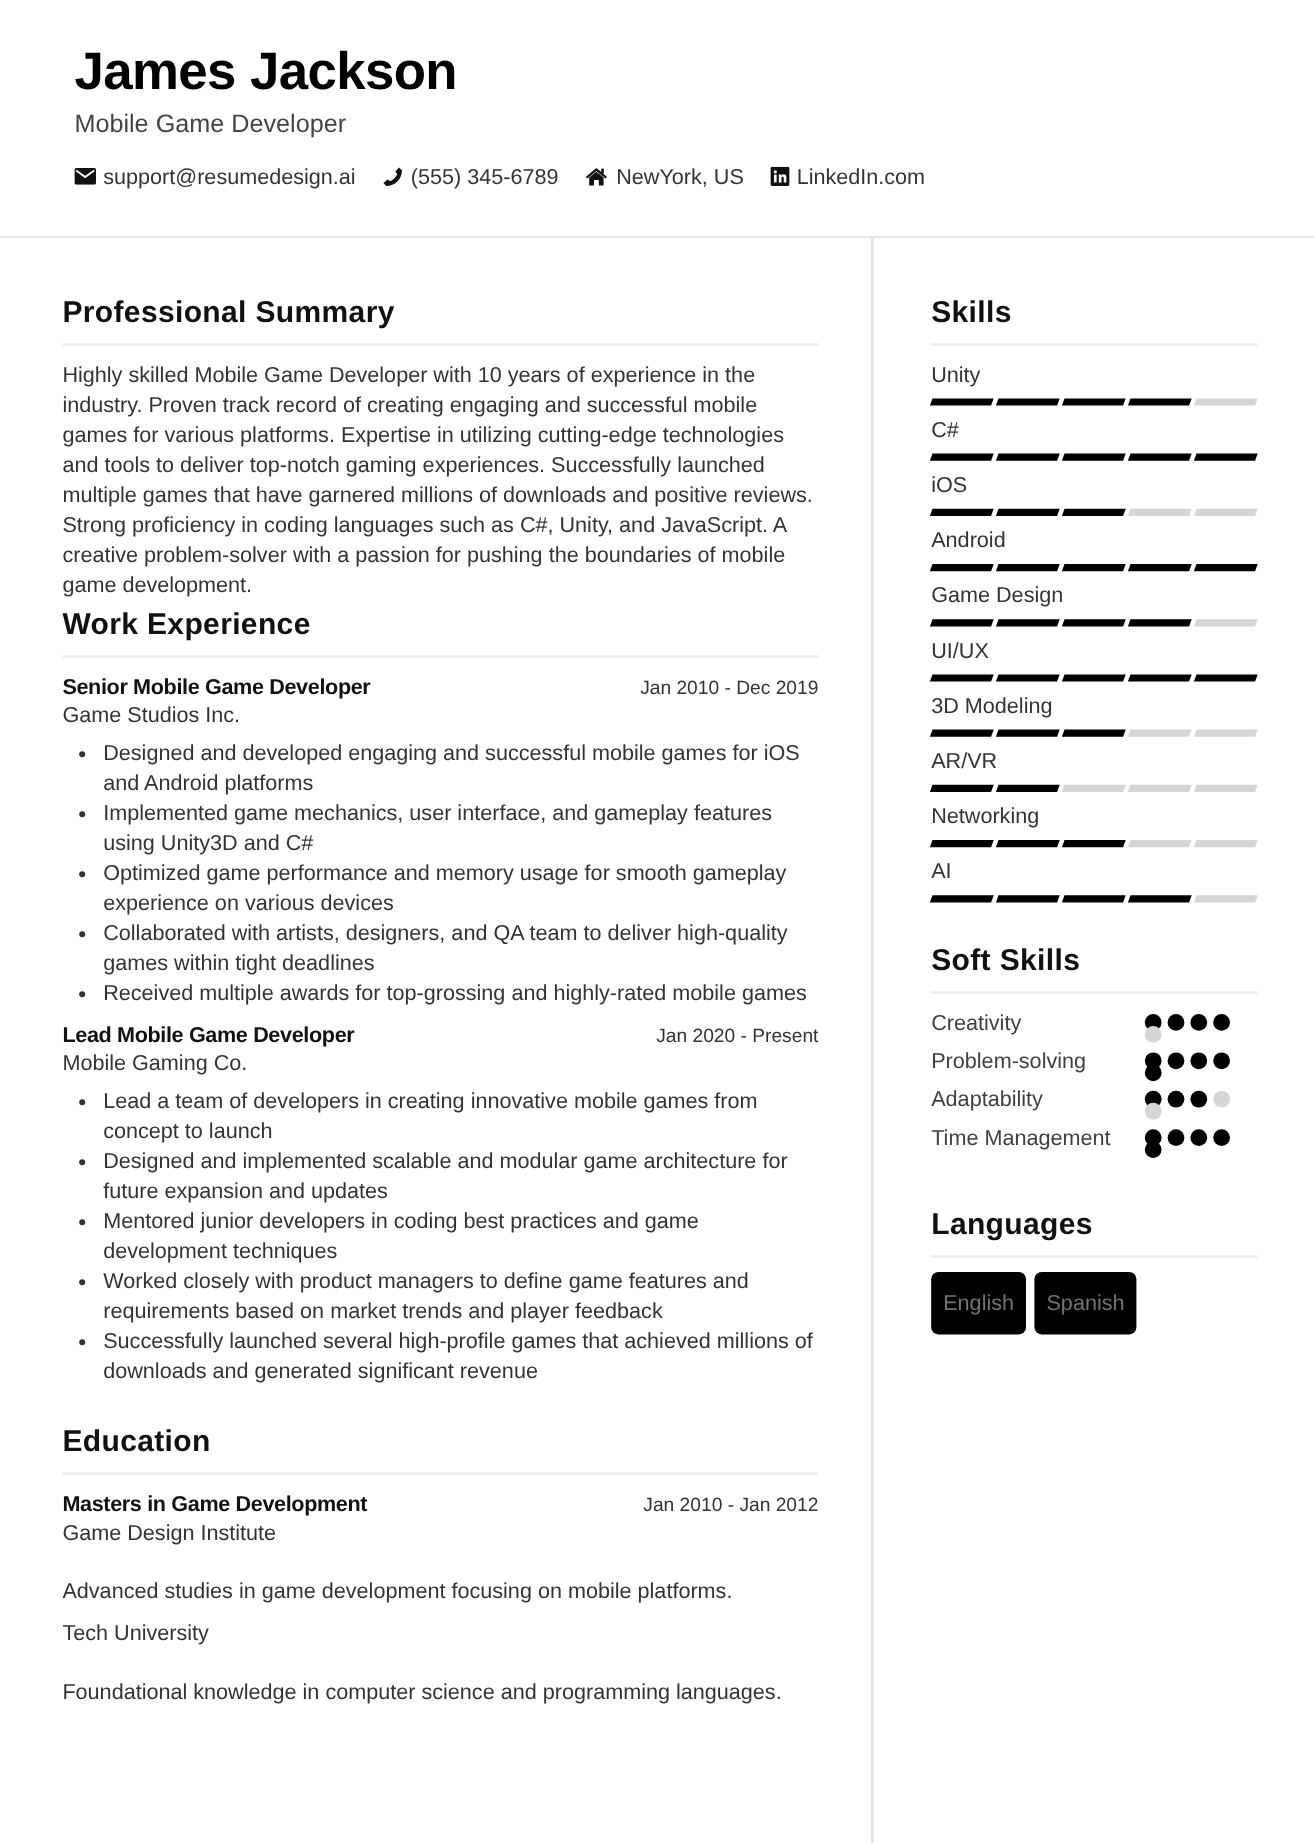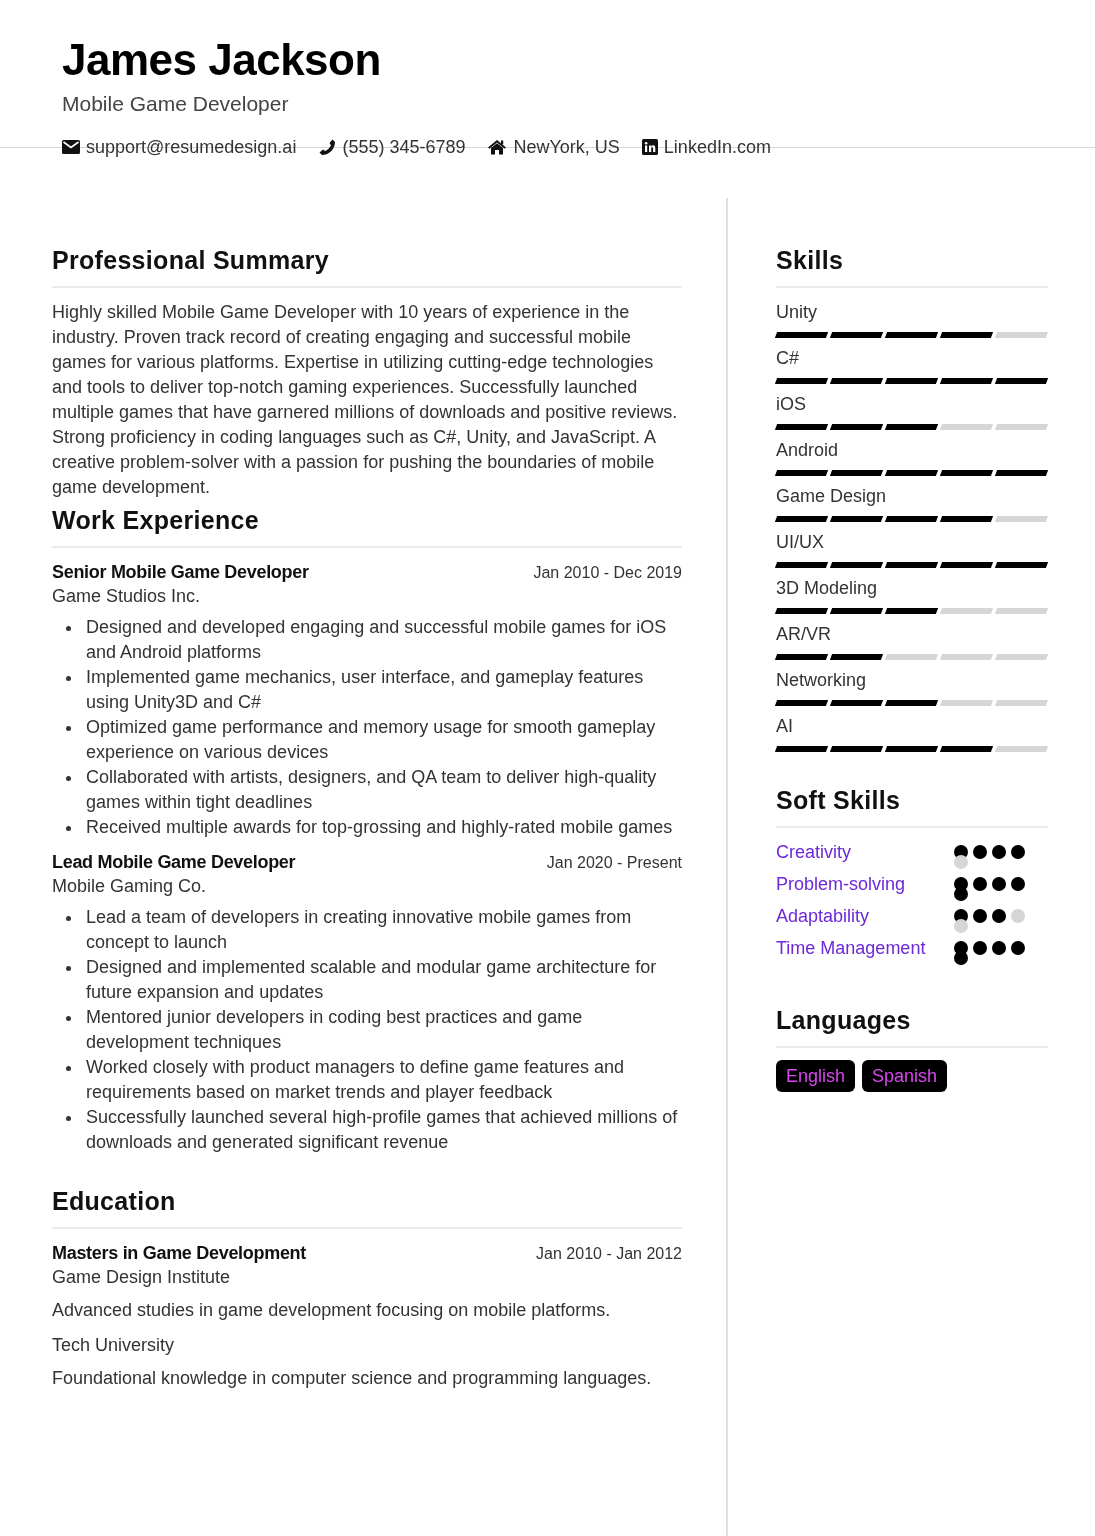--- a/index.html
+++ b/index.html
@@ -1,20 +1,20 @@
 <!DOCTYPE html>
 <html><head>
 <meta charset="utf-8">
 <style>
   * { box-sizing: border-box; margin: 0; padding: 0; }
   html, body { width: 1095px; height: 1536px; background: #ffffff; overflow: hidden; }
   body { font-family: "Liberation Sans", sans-serif; color: #333333; position: relative; }
 
   
-  .header { position: absolute; left: 0; top: 0; width: 1095px; height: 148px; border-bottom: 1px solid #d6d6d6; }
+  .header { position: absolute; left: 0; top: 0; width: 1095px; height: 198px; border-bottom: 1px solid #d6d6d6; }
   .name { position: absolute; left: 62px; top: 34px; font-size: 44px; font-weight: bold; color: #000; letter-spacing: -0.5px; line-height: 52px; }
   .title { position: absolute; left: 62px; top: 90px; font-size: 21px; color: #444; line-height: 28px; }
   .contacts { position: absolute; left: 62px; top: 135px; display: flex; align-items: center; font-size: 18px; color: #333; line-height: 24px; text-align: center; }
   .contact { display: flex; align-items: center; margin-right: 22px; }
   .contact svg { margin-right: 6px; display: block; }
 
   
   .vdivider { position: absolute; left: 726px; top: 198px; width: 2px; height: 1338px; background: #e0e0e0; }
 
   
@@ -25,37 +25,37 @@
 
   .job { margin-bottom: 6px; }
   .job-head { display: flex; justify-content: space-between; align-items: baseline; }
   .job-title { font-size: 18px; font-weight: bold; color: #111; line-height: 24px; letter-spacing: -0.3px; }
   .job-date { font-size: 16px; color: #333; line-height: 20px; }
   .job-company { font-size: 18px; color: #333; line-height: 25px; }
   .bullets { list-style: none; margin-top: 6px; }
   .bullets li { position: relative; padding-left: 34px; font-size: 18px; line-height: 25px; color: #333; }
   .bullets li::before { content: ""; position: absolute; left: 14px; top: 11px; width: 5px; height: 5px; border-radius: 50%; background: #333; }
 
-  .edu-desc { font-size: 18px; line-height: 25px; color: #333; margin-top: 8px; }
+  .edu-desc { font-size: 18px; line-height: 25px; color: #333; margin-top: 24px; }
 
   
   .side { position: absolute; left: 776px; top: 240px; width: 272px; }
   .skill-label { font-size: 18px; color: #333; line-height: 24px; }
   .skill-bars { display: flex; gap: 4px; margin-top: 8px; margin-bottom: 8px; height: 6px; }
   .bar { width: 51px; height: 6px; transform: skewX(-20deg); background: #d6d6d6; }
   .bar.on { background: #000; }
 
   .soft-row { display: flex; align-items: flex-start; margin-bottom: 8px; }
-  .soft-label { width: 178px; font-size: 18px; line-height: 24px; color: #6d28d9; }
+  .soft-label { width: 178px; font-size: 18px; line-height: 24px; color: #404040; }
   .dots { width: 78px; display: flex; flex-wrap: wrap; column-gap: 5px; row-gap: 0; padding-top: 5px; height: 24px; }
   .dot { width: 14px; height: 14px; border-radius: 50%; background: #d6d6d6; margin-bottom: -8px; }
   .dot.on { background: #000; }
 
   .langs { display: flex; gap: 7px; }
-  .lang { background: #000; color: #d946ef; font-size: 18px; line-height: 24px; padding: 4px 10px; border-radius: 6px; }
+  .lang { background: #000; color: #737373; font-size: 18px; line-height: 24px; padding: 14px 10px; border-radius: 6px; }
 </style>
 </head>
 <body>
 
 <div class="header">
   <div class="name">James Jackson</div>
   <div class="title">Mobile Game Developer</div>
   <div class="contacts">
     <div class="contact">
       <svg width="18" height="14" viewBox="0 0 18 14">

